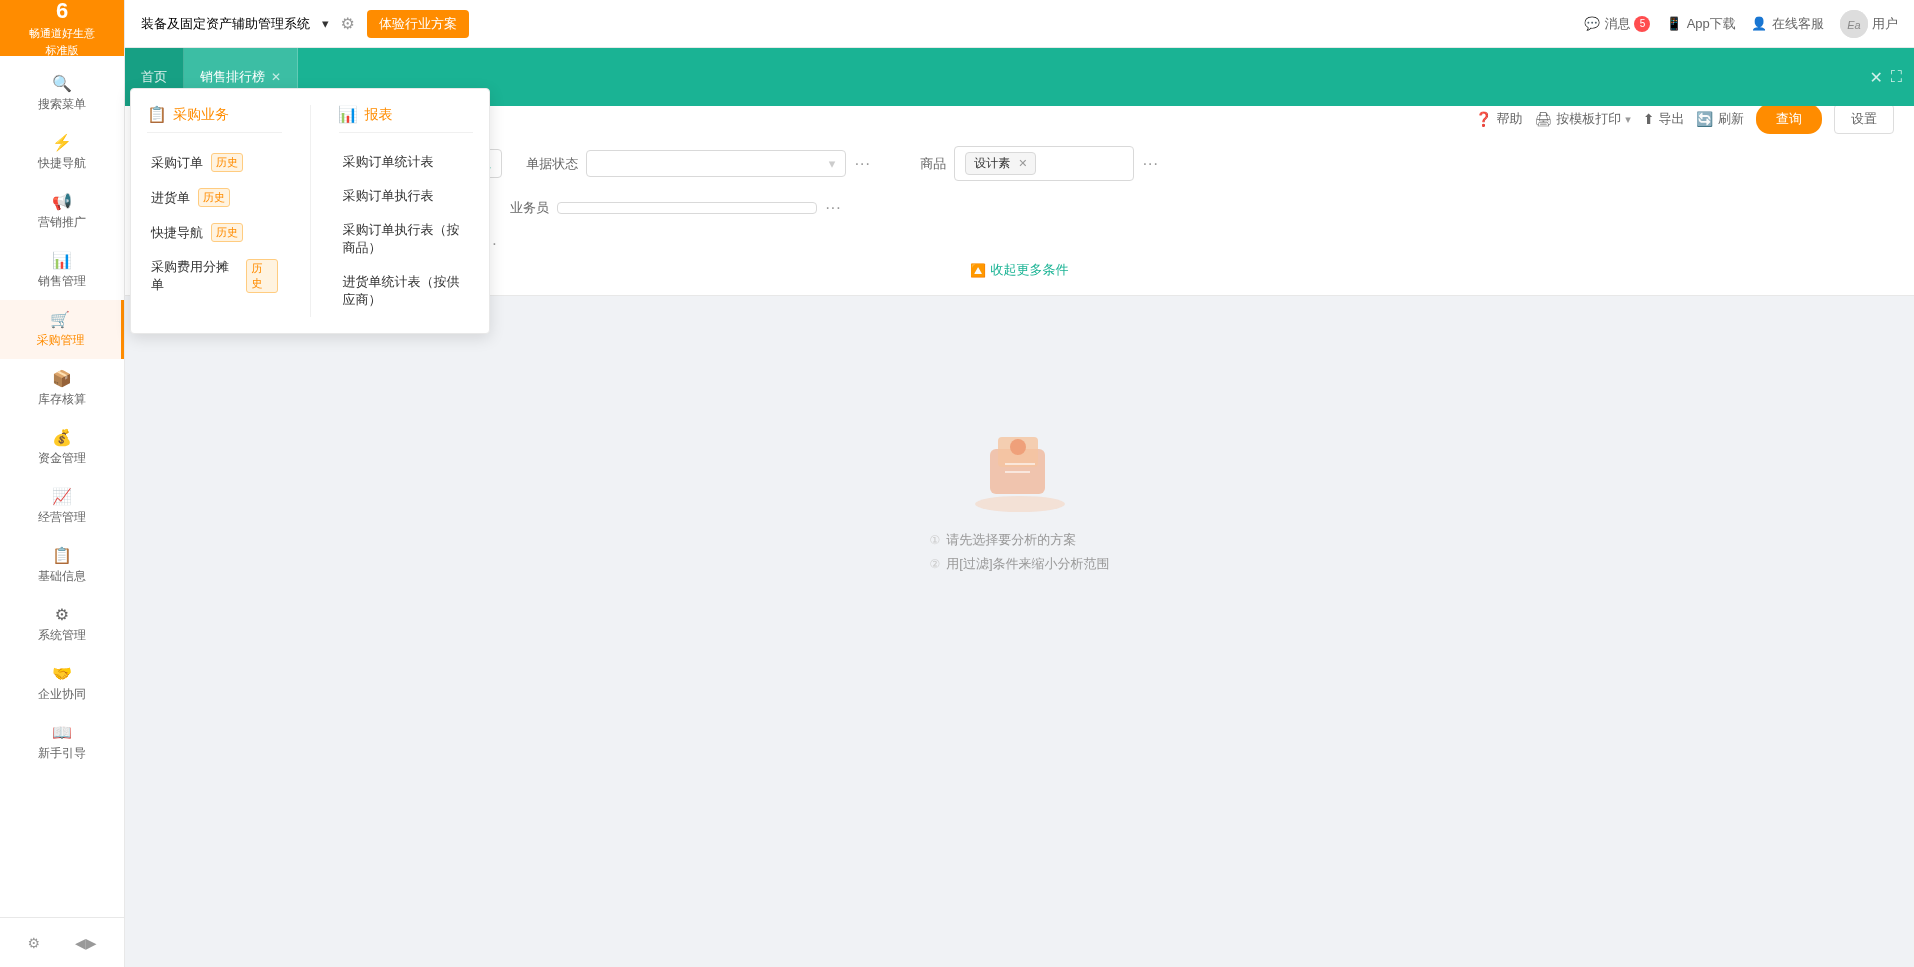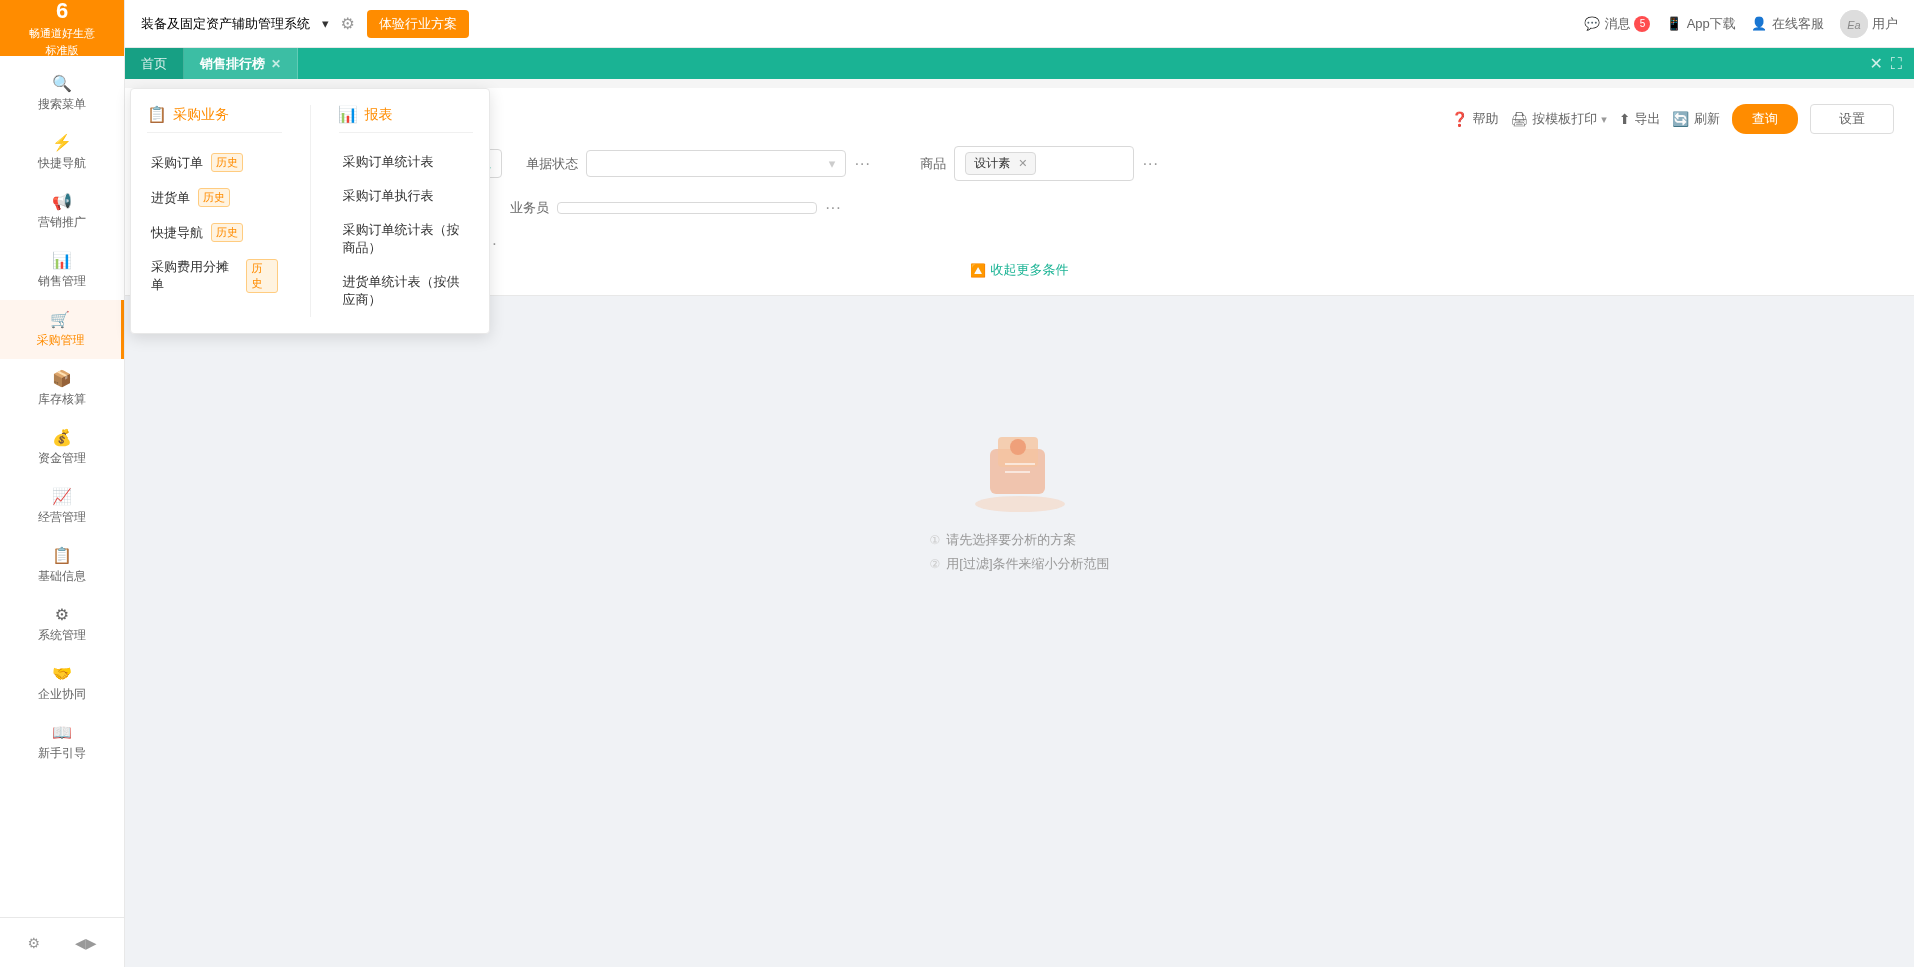--- a/index.html
+++ b/index.html
@@ -45,29 +45,29 @@
     .topbar-right { margin-left: auto; display: flex; align-items: center; gap: 16px; }
     .topbar-right-item { display: flex; align-items: center; gap: 4px; color: #666; font-size: 13px; cursor: pointer; }
     .topbar-right-item .badge {
       background: #ff4d4f; color: #fff; border-radius: 50%; width: 16px; height: 16px;
       font-size: 10px; display: flex; align-items: center; justify-content: center;
     }
     .topbar-avatar { width: 28px; height: 28px; border-radius: 50%; background: #ddd; display: flex; align-items: center; justify-content: center; font-style: italic; }
 
     
     .tabbar {
-      position: fixed; left: 125px; top: 48px; right: 0; height: 31px;
+      position: fixed; left: 125px; top: 48px; right: 0; height: 58px;
       background: #1ab394; display: flex; align-items: center; z-index: 98;
     }
     .tab-item {
       height: 100%; padding: 0 16px; display: flex; align-items: center;
       color: rgba(255,255,255,0.85); font-size: 13px; cursor: pointer; gap: 6px;
       border-right: 1px solid rgba(255,255,255,0.2);
     }
-    .tab-item.active { background: rgba(255,255,255,0.15); color: #fff; font-weight: 700; }
+    .tab-item.active { background: rgba(255,255,255,0.15); color: #fff; font-weight: 400; }
     .tab-item.home { background: rgba(0,0,0,0.1); }
     .tab-close { font-size: 12px; color: rgba(255,255,255,0.7); }
     .tabbar-right { margin-left: auto; display: flex; align-items: center; padding-right: 12px; gap: 8px; }
     .tabbar-right-btn { color: rgba(255,255,255,0.8); font-size: 16px; cursor: pointer; }
 
     
     .main {
       position: fixed; left: 125px; top: 88px; right: 0; bottom: 0;
       background: #f0f2f5; overflow: hidden;
     }
@@ -81,21 +81,21 @@
       margin-bottom: 12px;
     }
     .filter-toolbar-item { display: flex; align-items: center; gap: 4px; color: #666; font-size: 13px; cursor: pointer; }
     .filter-toolbar-item .icon { font-size: 14px; }
     .filter-query-btn {
       background: #ff8c00; color: #fff; border: none; border-radius: 14px;
       padding: 6px 20px; font-size: 13px; cursor: pointer;
     }
     .filter-settings-btn {
       border: 1px solid #ddd; background: #fff; color: #666; border-radius: 4px;
-      padding: 5px 28px; font-size: 13px; cursor: pointer;
+      padding: 5px 16px; font-size: 13px; cursor: pointer;
     }
     .filter-rows { display: flex; flex-direction: column; gap: 12px; }
     .filter-row { display: flex; align-items: center; gap: 16px; flex-wrap: wrap; }
     .filter-item { display: flex; align-items: center; gap: 8px; justify-content: space-between; }
     .filter-label { color: #666; font-size: 13px; white-space: nowrap; min-width: 60px; text-align: right; }
     .filter-input {
       border: 1px solid #d9d9d9; border-radius: 4px; padding: 5px 10px;
       font-size: 13px; color: #333; display: flex; align-items: center; gap: 4px;
       min-width: 180px; cursor: pointer; background: #fff;
     }
@@ -407,20 +407,20 @@
         <span class="col-icon">📊</span>
         <span>报表</span>
       </div>
       <div class="dropdown-item">
         <span>采购订单统计表</span>
       </div>
       <div class="dropdown-item">
         <span>采购订单执行表</span>
       </div>
       <div class="dropdown-item">
-        <span>采购订单统计表（按商品）</span>
+        <span>采购订单执行表（按商品）</span>
       </div>
       <div class="dropdown-item">
         <span>进货单统计表（按供应商）</span>
       </div>
     </div>
   </div>
 </div>
 
 </body></html>

